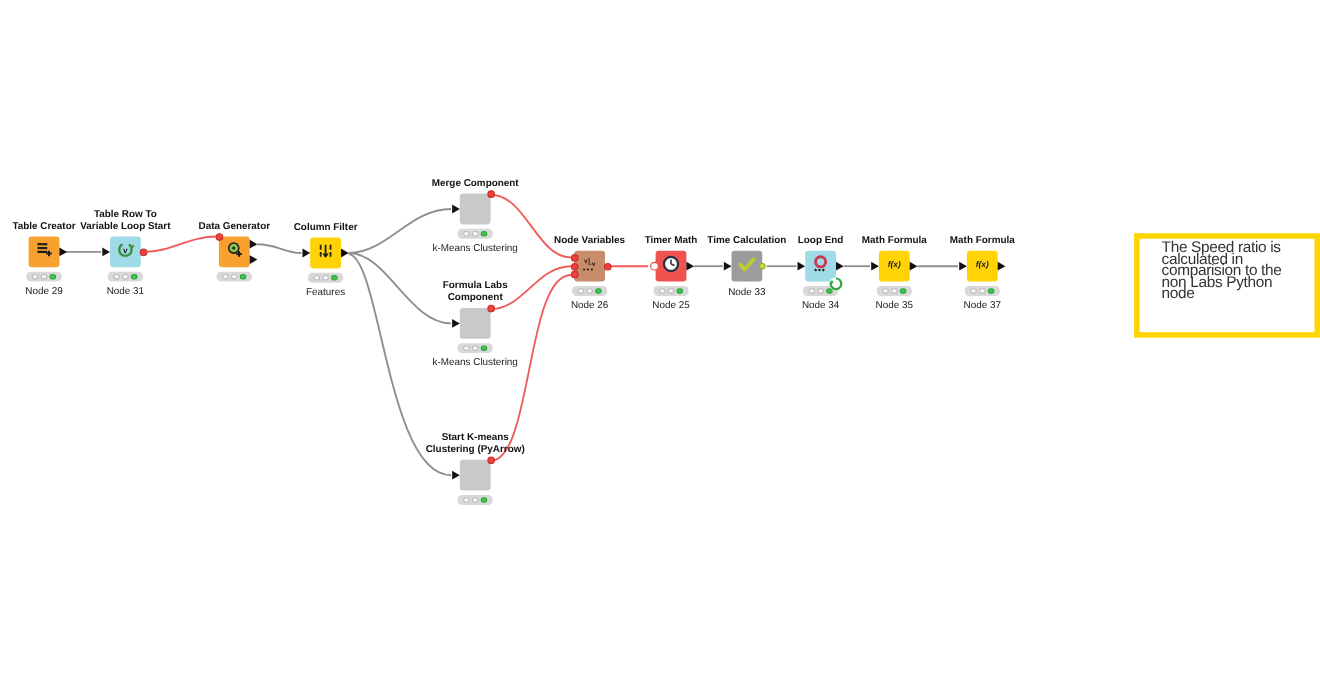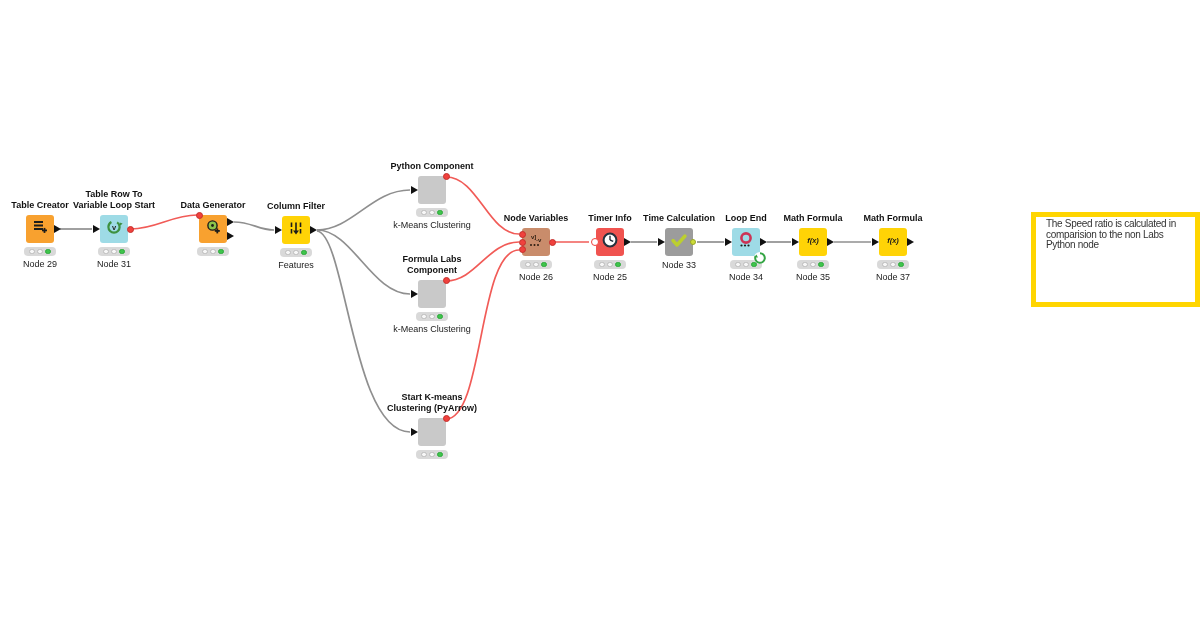--- a/index.html
+++ b/index.html
@@ -18,21 +18,21 @@
           border-radius:4px;display:flex;align-items:center;justify-content:center;gap:2.5px;}
   .dot{width:5.5px;height:5.5px;border-radius:50%;background:#f7f7f7;border:0.5px solid #bcbcbc;box-sizing:border-box;}
   .dot.lit{background:#3ec44b;border-color:#2da83a;}
   .tri{position:absolute;width:0;height:0;border-top:4.5px solid transparent;
        border-bottom:4.5px solid transparent;border-left:7.5px solid #111;}
   .fdot{position:absolute;width:7px;height:7px;border-radius:50%;background:#f0413d;border:0.5px solid #c5302d;box-sizing:border-box;}
   .fhollow{position:absolute;width:8px;height:8px;border-radius:50%;background:#fff;border:1.8px solid #f0413d;box-sizing:border-box;}
   .metadot{position:absolute;width:6px;height:6px;border-radius:50%;background:#cddc39;border:1px solid #9aa825;box-sizing:border-box;}
   .badge{position:absolute;left:21px;top:23px;width:14px;height:14px;}
   .annotation{position:absolute;box-sizing:border-box;background:#ffffff;}
-  .annotation-text{font-size:10px;letter-spacing:-0.3px;line-height:10.5px;color:#333;padding:2px 10px;}
+  .annotation-text{font-size:14px;letter-spacing:-0.3px;line-height:10.5px;color:#333;padding:2px 20px;}
 </style>
 </head>
 <body>
 
 <div id="canvas">
   <svg id="wires" width="1200" height="630">
       <path d="M60,229 L92,229" fill="none" stroke="#8f8f8f" stroke-width="1.7"></path>
       <path d="M131,229 C156,229 172,215 197,215" fill="none" stroke="#f15b57" stroke-width="1.7"></path>
       <path d="M234,222 C252,222 258,230 274,230" fill="none" stroke="#8f8f8f" stroke-width="1.7"></path>
       <path d="M317,230 C352,230 372,190 410,190" fill="none" stroke="#8f8f8f" stroke-width="1.7"></path>
@@ -134,21 +134,21 @@
           <div class="dot"></div>
           <div class="dot lit"></div>
         </div>
         <div class="nlabel" style="top: 44px;">Features</div>
         <div class="tri" style="left: -7.5px; top: 9.5px;"></div>
         <div class="tri" style="left: 28px; top: 9.5px;"></div>
       </div>
       <div class="node" style="left: 418px; top: 176px;">
         <div class="square" style="background: rgb(201, 201, 201);"></div>
         <div class="title" style="top: -15px;">
-          <div>Python Component</div>
+          <div>Merge Component</div>
         </div>
         <div class="tlight">
           <div class="dot"></div>
           <div class="dot"></div>
           <div class="dot lit"></div>
         </div>
         <div class="nlabel" style="top: 44px;">k-Means Clustering</div>
         <div class="tri" style="left: -7.5px; top: 9.5px;"></div>
         <div class="fdot" style="left: 24.5px; top: -3.5px;"></div>
       </div>
@@ -207,21 +207,21 @@
       </div>
       <div class="node" style="left: 596px; top: 228px;">
         <div class="square" style="background: rgb(240, 83, 79);">
           <span><svg width="18" height="18" viewBox="0 0 18 18">
               <circle cx="9" cy="9" r="6.4" fill="#ffffff" stroke="#26323e" stroke-width="2"></circle>
               <line x1="9" y1="9" x2="9" y2="4.8" stroke="#26323e" stroke-width="1.4"></line>
               <line x1="9" y1="9" x2="12.2" y2="10.4" stroke="#26323e" stroke-width="1.4"></line>
             </svg></span>
         </div>
         <div class="title" style="top: -15px;">
-          <div>Timer Info</div>
+          <div>Timer Math</div>
         </div>
         <div class="tlight">
           <div class="dot"></div>
           <div class="dot"></div>
           <div class="dot lit"></div>
         </div>
         <div class="nlabel" style="top: 44px;">Node 25</div>
         <div class="fhollow" style="left: -5px; top: 10px;"></div>
         <div class="tri" style="left: 28px; top: 9.5px;"></div>
       </div>

